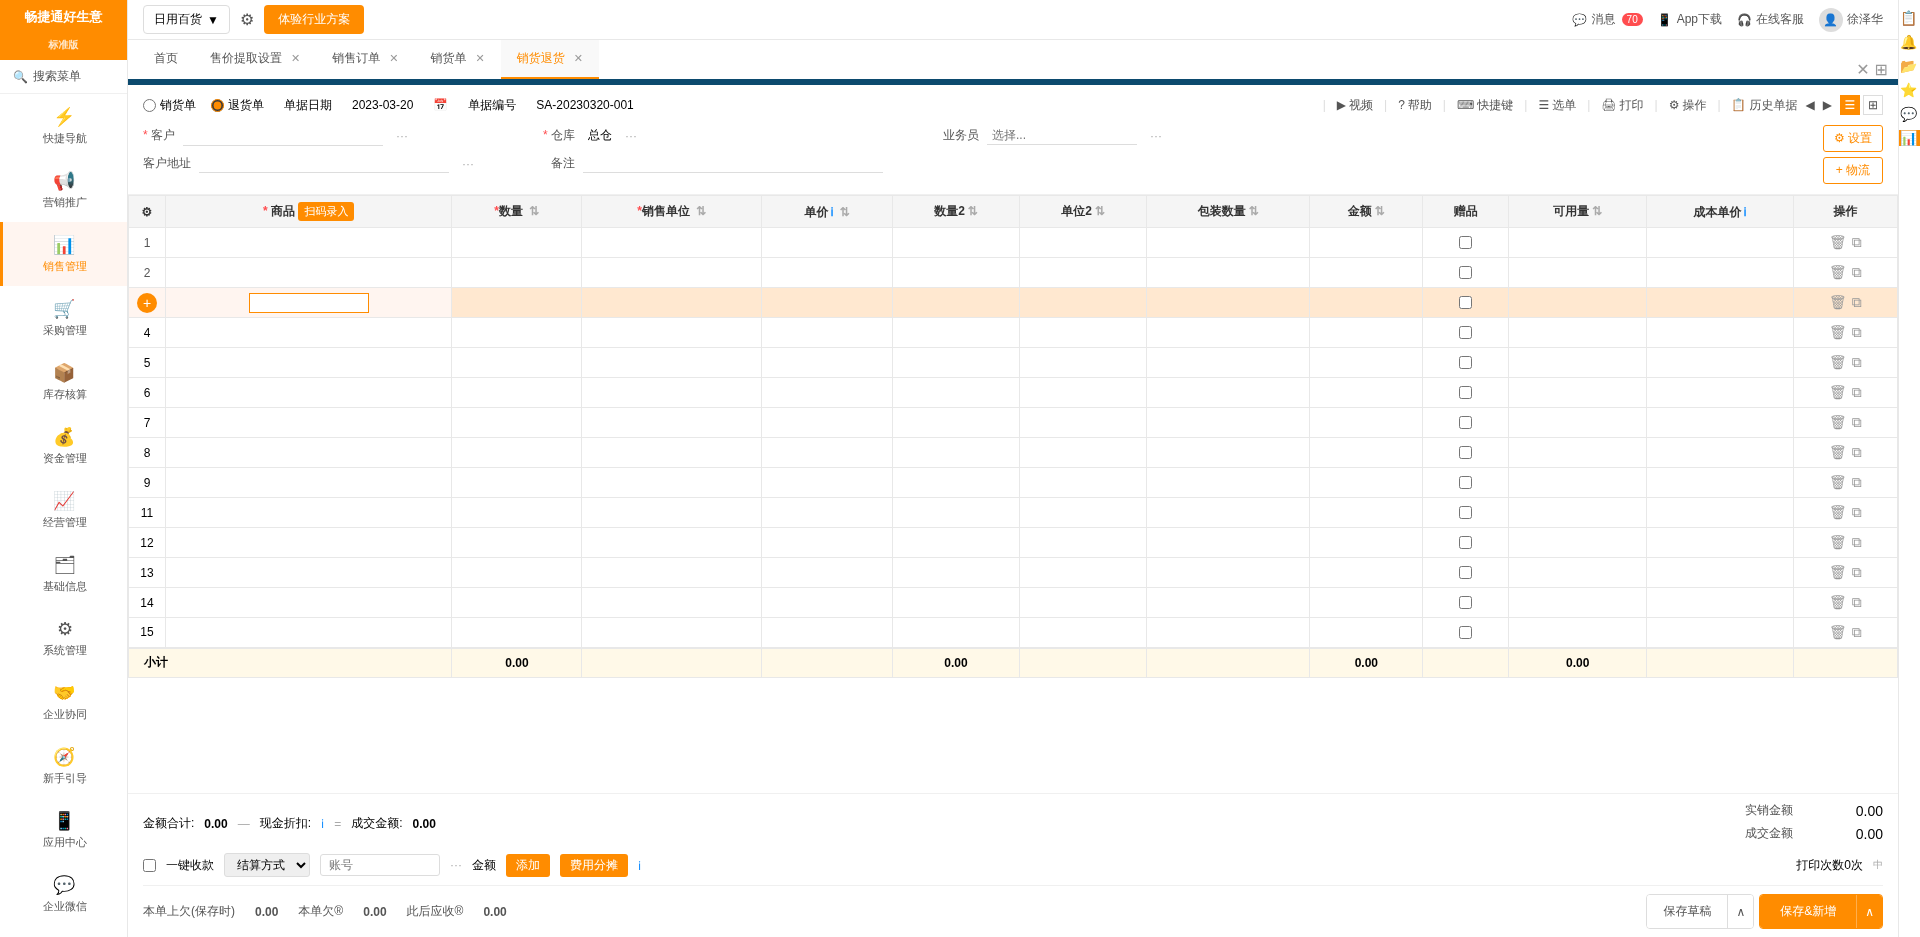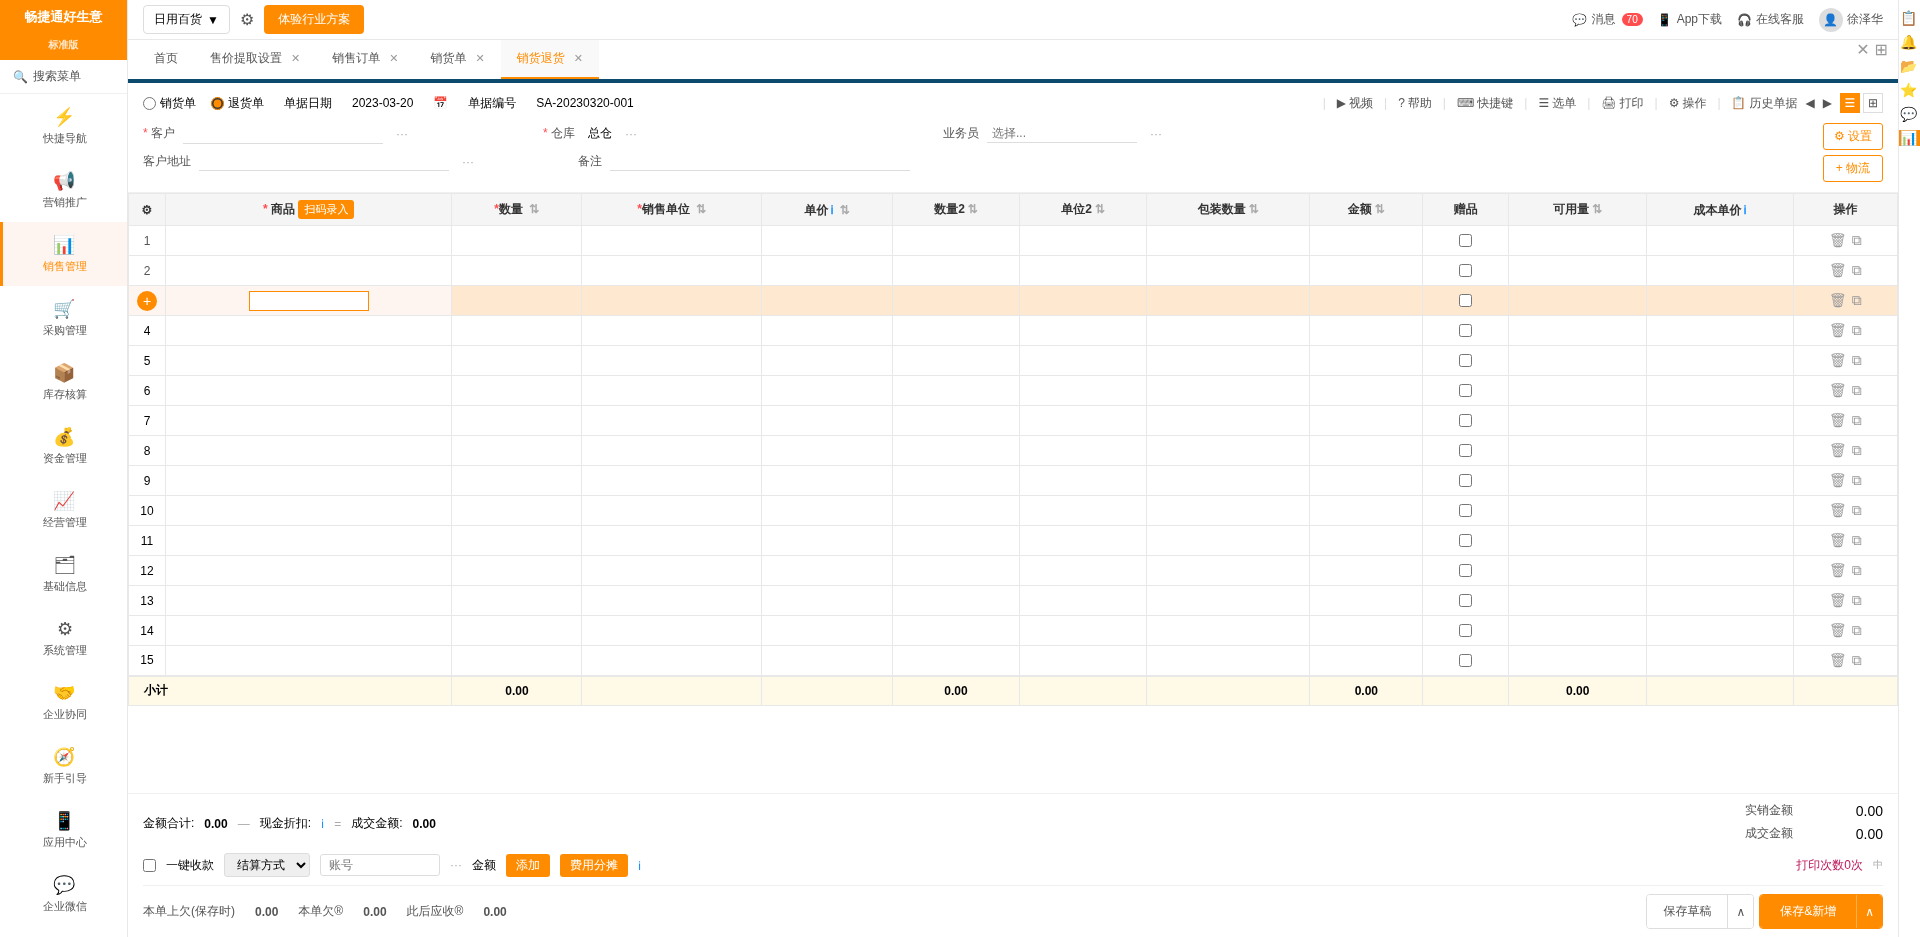--- a/index.html
+++ b/index.html
@@ -25,21 +25,21 @@
     .topbar { height: 40px; background: #fff; display: flex; align-items: center; justify-content: space-between; padding: 0 15px; border-bottom: 1px solid #e8e8e8; }
     .topbar-left { display: flex; align-items: center; gap: 10px; }
     .topbar-dropdown { display: flex; align-items: center; gap: 5px; cursor: pointer; padding: 5px 10px; border: 1px solid #ddd; border-radius: 4px; }
     .topbar-btn { background: #ff8c00; color: #fff; border: none; padding: 6px 14px; border-radius: 4px; cursor: pointer; font-size: 12px; }
     .topbar-right { display: flex; align-items: center; gap: 15px; color: #555; }
     .topbar-right .item { display: flex; align-items: center; gap: 4px; cursor: pointer; }
     .badge { background: #ff4d4f; color: #fff; border-radius: 10px; padding: 1px 5px; font-size: 10px; margin-left: 2px; }
     .avatar { width: 24px; height: 24px; background: #ddd; border-radius: 50%; display: inline-flex; align-items: center; justify-content: center; }
     
     
-    .tabs { display: flex; align-items: flex-start; background: #fff; border-bottom: 4px solid #0c4a6e; padding: 0 10px; }
+    .tabs { display: flex; align-items: flex-end; background: #fff; border-bottom: 6px solid #0c4a6e; padding: 0 10px; }
     .tab { padding: 10px 16px; cursor: pointer; color: #555; display: flex; align-items: center; gap: 5px; border-bottom: 2px solid transparent; position: relative; }
     .tab.active { color: #ff8c00; border-bottom: 2px solid #ff8c00; }
     .tab .close { margin-left: 4px; color: #999; font-size: 11px; }
     .tab-close-all { margin-left: auto; color: #999; cursor: pointer; font-size: 16px; display: flex; align-items: center; gap: 5px; }
     
     
     .content { flex: 1; background: #fff; overflow: hidden; display: flex; flex-direction: column; }
     
     
     .form-header { padding: 10px 15px; border-bottom: 1px solid #f0f0f0; }
@@ -327,21 +327,21 @@
                 <input style="border-top: none; border-right: none; border-left: none; border-image: initial; border-bottom: 1px solid rgb(221, 221, 221); outline: none; padding: 2px 5px; width: 150px;" placeholder="选择...">
                 <span class="dots gray">···</span>
               </div>
             </div>
             <div style="display:flex; align-items:center; gap:20px;">
               <div class="form-field">
                 <label>客户地址</label>
                 <input style="border-top: none; border-right: none; border-left: none; border-image: initial; border-bottom: 1px solid rgb(221, 221, 221); outline: none; padding: 2px 5px; width: 250px;" placeholder="">
                 <span class="dots gray">···</span>
               </div>
-              <div class="form-field" style="margin-left:84px;">
+              <div class="form-field" style="margin-left:57px;">
                 <label>备注</label>
                 <input style="border-top: none; border-right: none; border-left: none; border-image: initial; border-bottom: 1px solid rgb(221, 221, 221); outline: none; padding: 2px 5px; width: 300px;" placeholder="">
               </div>
             </div>
           </div>
           <div class="form-field-settings" style="padding-left:10px;">
             <button class="btn-setting">⚙ 设置</button>
             <button class="btn-logistics">+ 物流</button>
           </div>
         </div>
@@ -598,44 +598,20 @@
                 <td></td>
                 <td></td>
                 <td>
                   <div class="action-icons">
                     <span class="action-icon">🗑</span>
                     <span class="action-icon">⧉</span>
                   </div>
                 </td>
               </tr>
             <tr>
-                <td>10</td>
-                <td></td>
-                <td></td>
-                <td></td>
-                <td></td>
-                <td></td>
-                <td></td>
-                <td></td>
-                <td></td>
-                <td>
-                  <div class="checkbox-cell">
-                    <input type="checkbox" style="">
-                  </div>
-                </td>
-                <td></td>
-                <td></td>
-                <td>
-                  <div class="action-icons">
-                    <span class="action-icon">🗑</span>
-                    <span class="action-icon">⧉</span>
-                  </div>
-                </td>
-              </tr>
-            <tr>
                 <td>11</td>
                 <td></td>
                 <td></td>
                 <td></td>
                 <td></td>
                 <td></td>
                 <td></td>
                 <td></td>
                 <td></td>
                 <td>
@@ -797,21 +773,21 @@
           <select style="border:1px solid #ddd;padding:3px 8px;border-radius:3px;">
             <option>结算方式</option>
           </select>
           <input style="border: 1px solid rgb(221, 221, 221); padding: 3px 8px; border-radius: 3px; width: 120px;" placeholder="账号">
           <span style="color:#aaa;cursor:pointer;">···</span>
           <span>金额</span>
           <button class="add-btn" style="background:#ff8c00;color:#fff;border:none;padding:3px 10px;border-radius:3px;cursor:pointer;">添加</button>
           <button class="fee-btn">费用分摊</button>
           <span style="color:#1890ff;cursor:pointer;">ℹ</span>
 
-          <span style="margin-left:auto;color:#be185d;">打印次数0次</span>
+          <span style="margin-left:auto;color:#000000;">打印次数0次</span>
 
           <span style="color:#aaa;font-size:10px;">中</span>
         </div>
 
         <div style="display:flex; align-items:center; gap:20px; margin-top:8px; border-top:1px solid #f0f0f0; padding-top:8px;">
           <div class="bottom-stats">
             <span>本单上欠(保存时)</span>
             <span style="font-weight:bold;">0.00</span>
             <span>本单欠®</span>
             <span style="font-weight:bold;">0.00</span>

